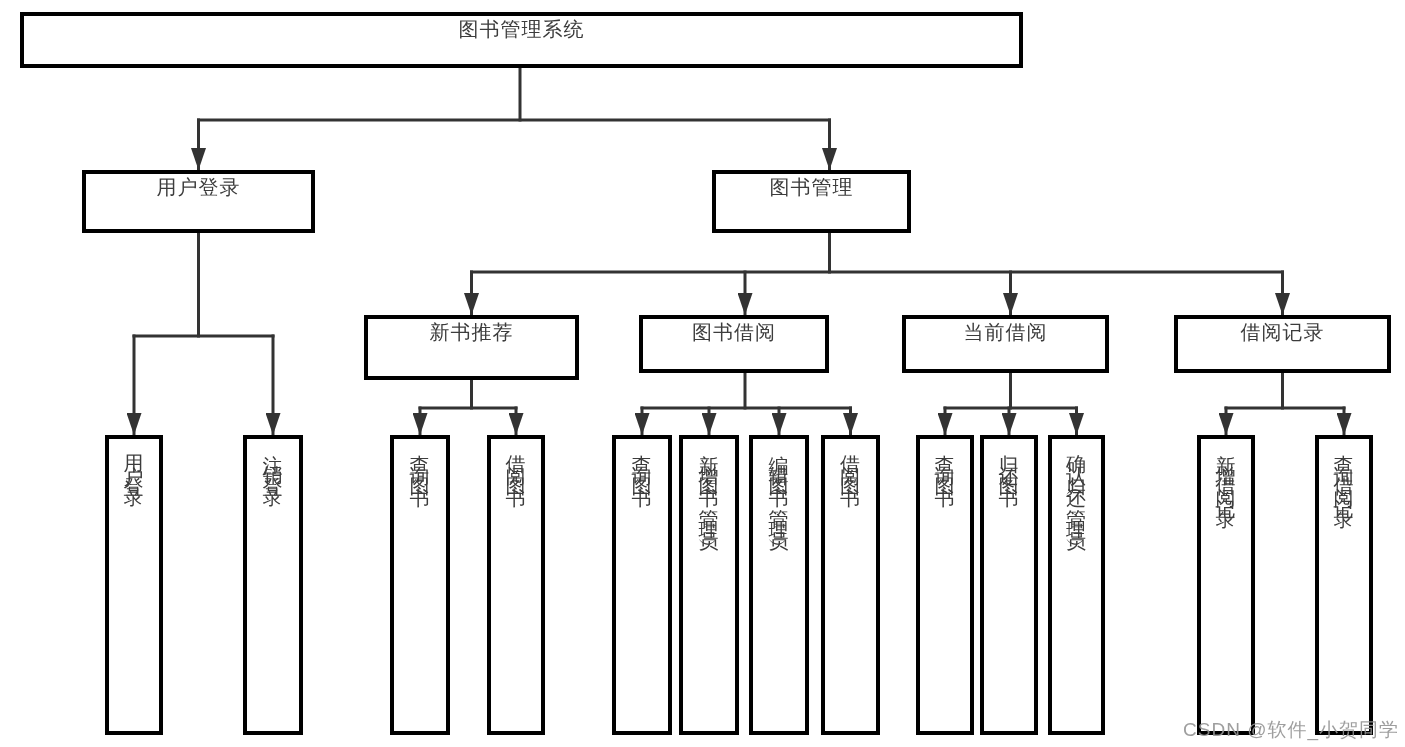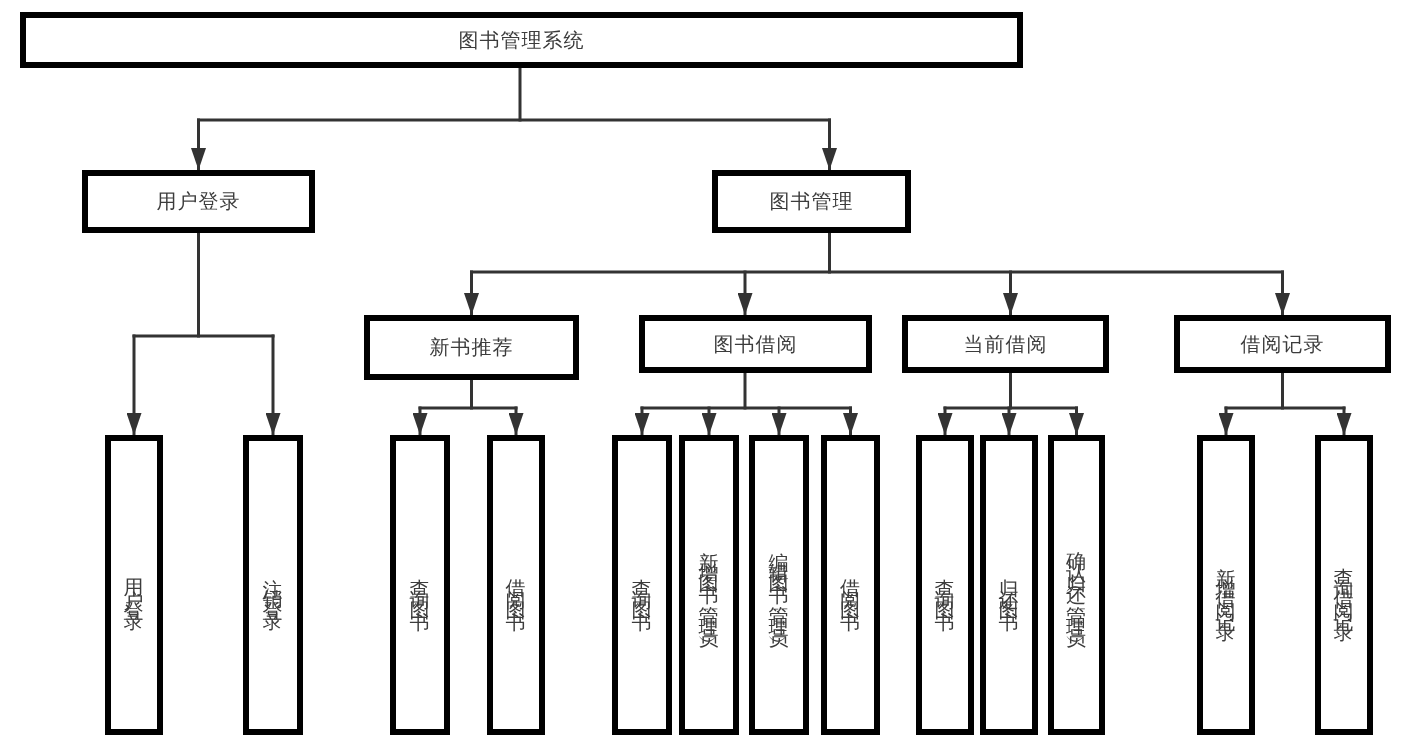--- a/index.html
+++ b/index.html
@@ -14,23 +14,23 @@
     overflow: hidden;
   }
   .wires {
     position: absolute;
     left: 0; top: 0;
     width: 1405px; height: 747px;
   }
   .node {
     position: absolute;
     background: #ffffff;
-    border: 6px solid #000000;
+    border: 4px solid #000000;
     display: flex;
-    align-items: center;
+    align-items: flex-start;
     justify-content: center;
     color: #3c3c3c;
   }
   .hbox span {
     font-size: 20px;
     letter-spacing: 1px;
     white-space: nowrap;
   }
   .vbox span {
     writing-mode: vertical-rl;
@@ -110,21 +110,21 @@
   <div class="node hbox" style="left:82px; top:170px; width:233px; height:63px;">
     <span>用户登录</span>
   </div>
   <div class="node hbox" style="left:712px; top:170px; width:199px; height:63px;">
     <span>图书管理</span>
   </div>
 
   <div class="node hbox" style="left:364px; top:315px; width:215px; height:65px;">
     <span>新书推荐</span>
   </div>
-  <div class="node hbox" style="left:639px; top:315px; width:233px; height:58px;">
+  <div class="node hbox" style="left:639px; top:315px; width:190px; height:58px;">
     <span>图书借阅</span>
   </div>
   <div class="node hbox" style="left:902px; top:315px; width:207px; height:58px;">
     <span>当前借阅</span>
   </div>
   <div class="node hbox" style="left:1174px; top:315px; width:217px; height:58px;">
     <span>借阅记录</span>
   </div>
 
   <div class="node vbox" style="left:105px; top:435px; width:58px; height:300px;">
@@ -164,13 +164,14 @@
     <span>确认归还（管理员）</span>
   </div>
 
   <div class="node vbox" style="left:1197px; top:435px; width:58px; height:300px;">
     <span>新增借阅记录</span>
   </div>
   <div class="node vbox" style="left:1315px; top:435px; width:58px; height:300px;">
     <span>查询借阅记录</span>
   </div>
 
+  <div class="watermark">CSDN @软件_小贺同学</div>
 </div>
 
 </body></html>

